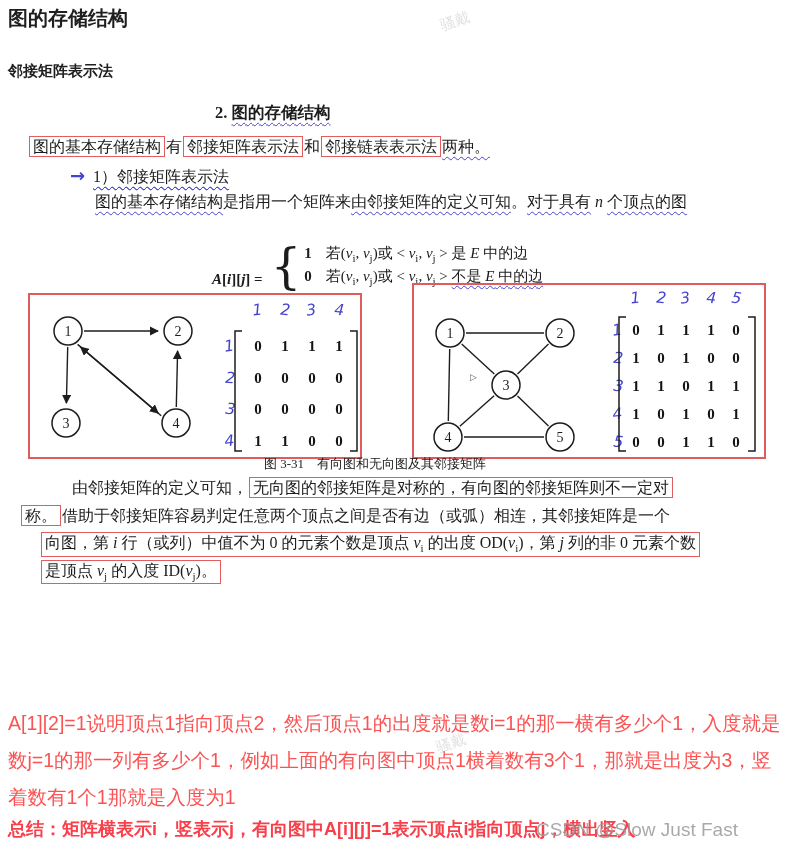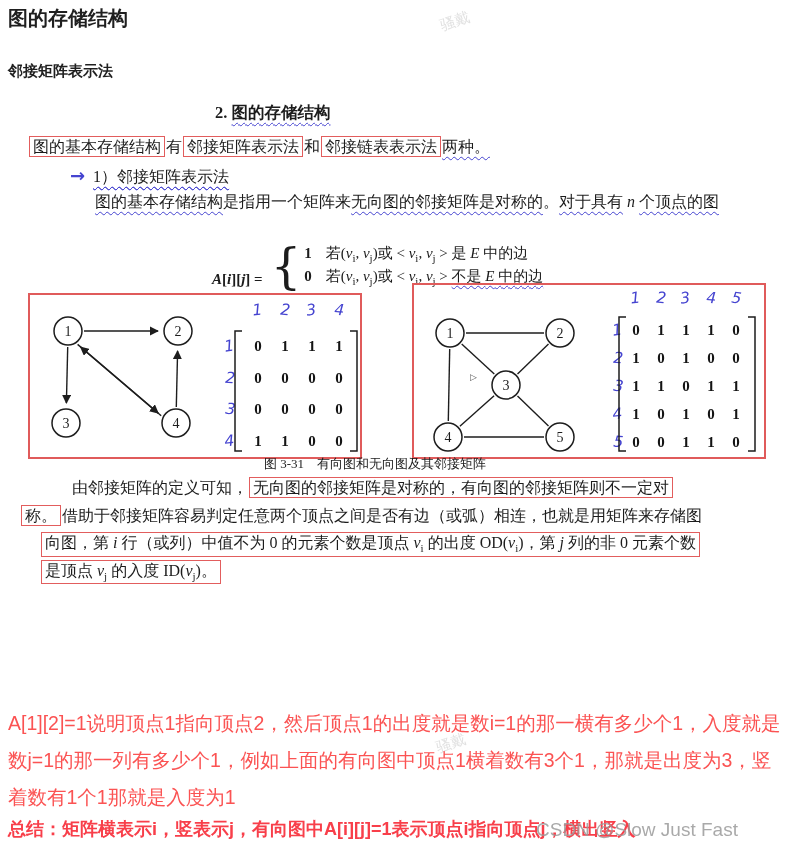--- a/index.html
+++ b/index.html
@@ -66,21 +66,21 @@
   <div class="scan">
 
     <div class="s-abs s-heading" style="left:215px;top:6px">2.  <span class="wavy">图的存储结构</span></div>
 
     <div class="s-abs" style="left:28px;top:40px"><span class="boxed">图的基本存储结构</span><span>有</span><span class="boxed">邻接矩阵表示法</span><span>和</span><span class="boxed">邻接链表表示法</span><span><span class="wavy">两种。</span></span></div>
 
     <div class="s-abs" style="left:70px;top:69px">
       <span class="blue-arrow">→</span><span class="wavy"><span class="wavy">1）邻接矩阵表示法</span></span>
     </div>
 
-    <div class="s-abs" style="left:95px;top:96px"><span class="wavy">图的基本存储结构</span>是指用一个矩阵来<span class="wavy">无向图的邻接矩阵是对称的</span>。<span class="wavy">对于具有</span> <i>n</i> <span class="wavy">个顶点的图</span></div>
+    <div class="s-abs" style="left:95px;top:96px"><span class="wavy">图的基本存储结构</span>是指用一个矩阵来<span class="wavy">由邻接矩阵的定义可知</span>。<span class="wavy">对于具有</span> <i>n</i> <span class="wavy">个顶点的图</span></div>
 
 
     <div class="formula">
       <span class="f-lhs"><i>A</i>[<i>i</i>][<i>j</i>] =</span>
       <span class="f-brace">{</span>
       <div class="f-cases">
         <div>
           <span class="f-val">1</span>
           <span>若(<i>v</i><sub>i</sub>, <i>v</i><sub>j</sub>)或 &lt; <i>v</i><sub>i</sub>, <i>v</i><sub>j</sub> &gt; 是 <i>E</i> 中的边</span>
         </div>
@@ -196,21 +196,21 @@
           <text x="272" y="162" text-anchor="middle" class="mdig">1</text>
           <text x="297" y="162" text-anchor="middle" class="mdig">1</text>
           <text x="322" y="162" text-anchor="middle" class="mdig">0</text>
         </svg>
       </div>
 
     <div class="caption">图 3-31　有向图和无向图及其邻接矩阵</div>
 
     <div class="scan-para" id="scan-para">
         <div class="s-pline"><span>　　由邻接矩阵的定义可知，</span><span class="boxed">无向图的邻接矩阵是对称的，有向图的邻接矩阵则不一定对</span></div>
-        <div class="s-pline"><span class="boxed">称。</span><span>借助于邻接矩阵容易判定任意两个顶点之间是否有边（或弧）相连，也就是用矩阵来存储图</span></div>
+        <div class="s-pline"><span class="boxed">称。</span><span>借助于邻接矩阵容易判定任意两个顶点之间是否有边（或弧）相连，其邻接矩阵是一个</span></div>
         <div class="s-pline"><span class="boxed">向图，第 <i>i</i> 行（或列）中值不为 0 的元素个数是顶点 <i>v</i><sub>i</sub> 的出度 OD(<i>v</i><sub>i</sub>)，第 <i>j</i> 列的非 0 元素个数</span></div>
         <div class="s-pline"><span class="boxed">是顶点 <i>v</i><sub>j</sub> 的入度 ID(<i>v</i><sub>j</sub>)。</span></div>
       </div>
   </div>
 
   <div class="blog-para" id="para2">A[1][2]=1说明顶点1指向顶点2，然后顶点1的出度就是数i=1的那一横有多少个1，入度就是数j=1的那一列有多少个1，例如上面的有向图中顶点1横着数有3个1，那就是出度为3，竖着数有1个1那就是入度为1</div>
 
   <div class="summary">总结：矩阵横表示i，竖表示j，有向图中A[i][j]=1表示顶点i指向顶点j，横出竖入</div>
 
   <div class="footer-wm">CSDN @Slow Just Fast</div>

